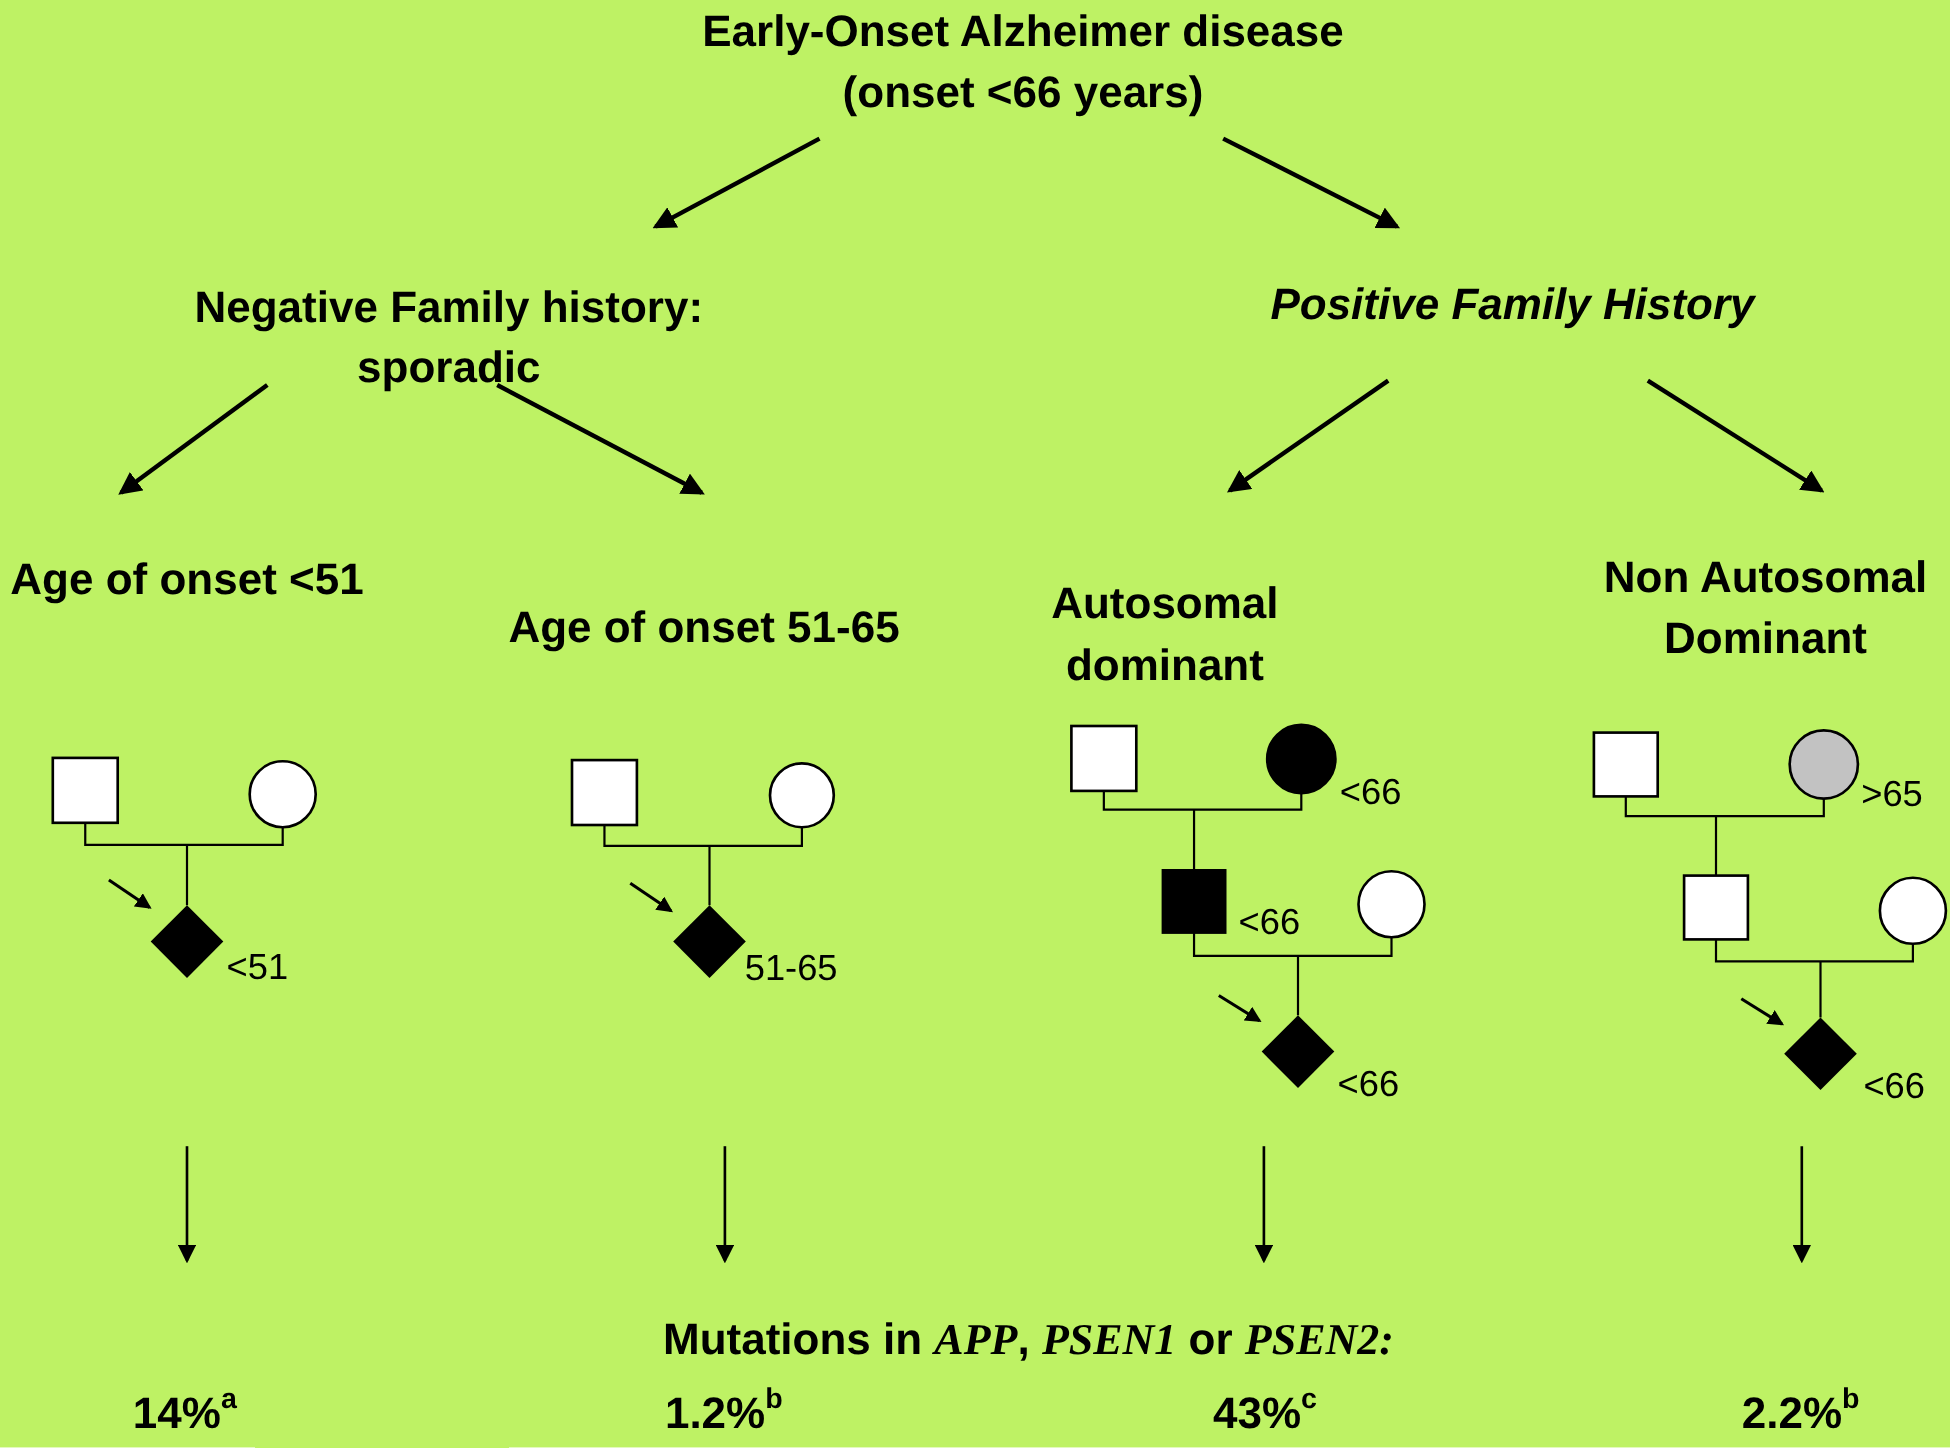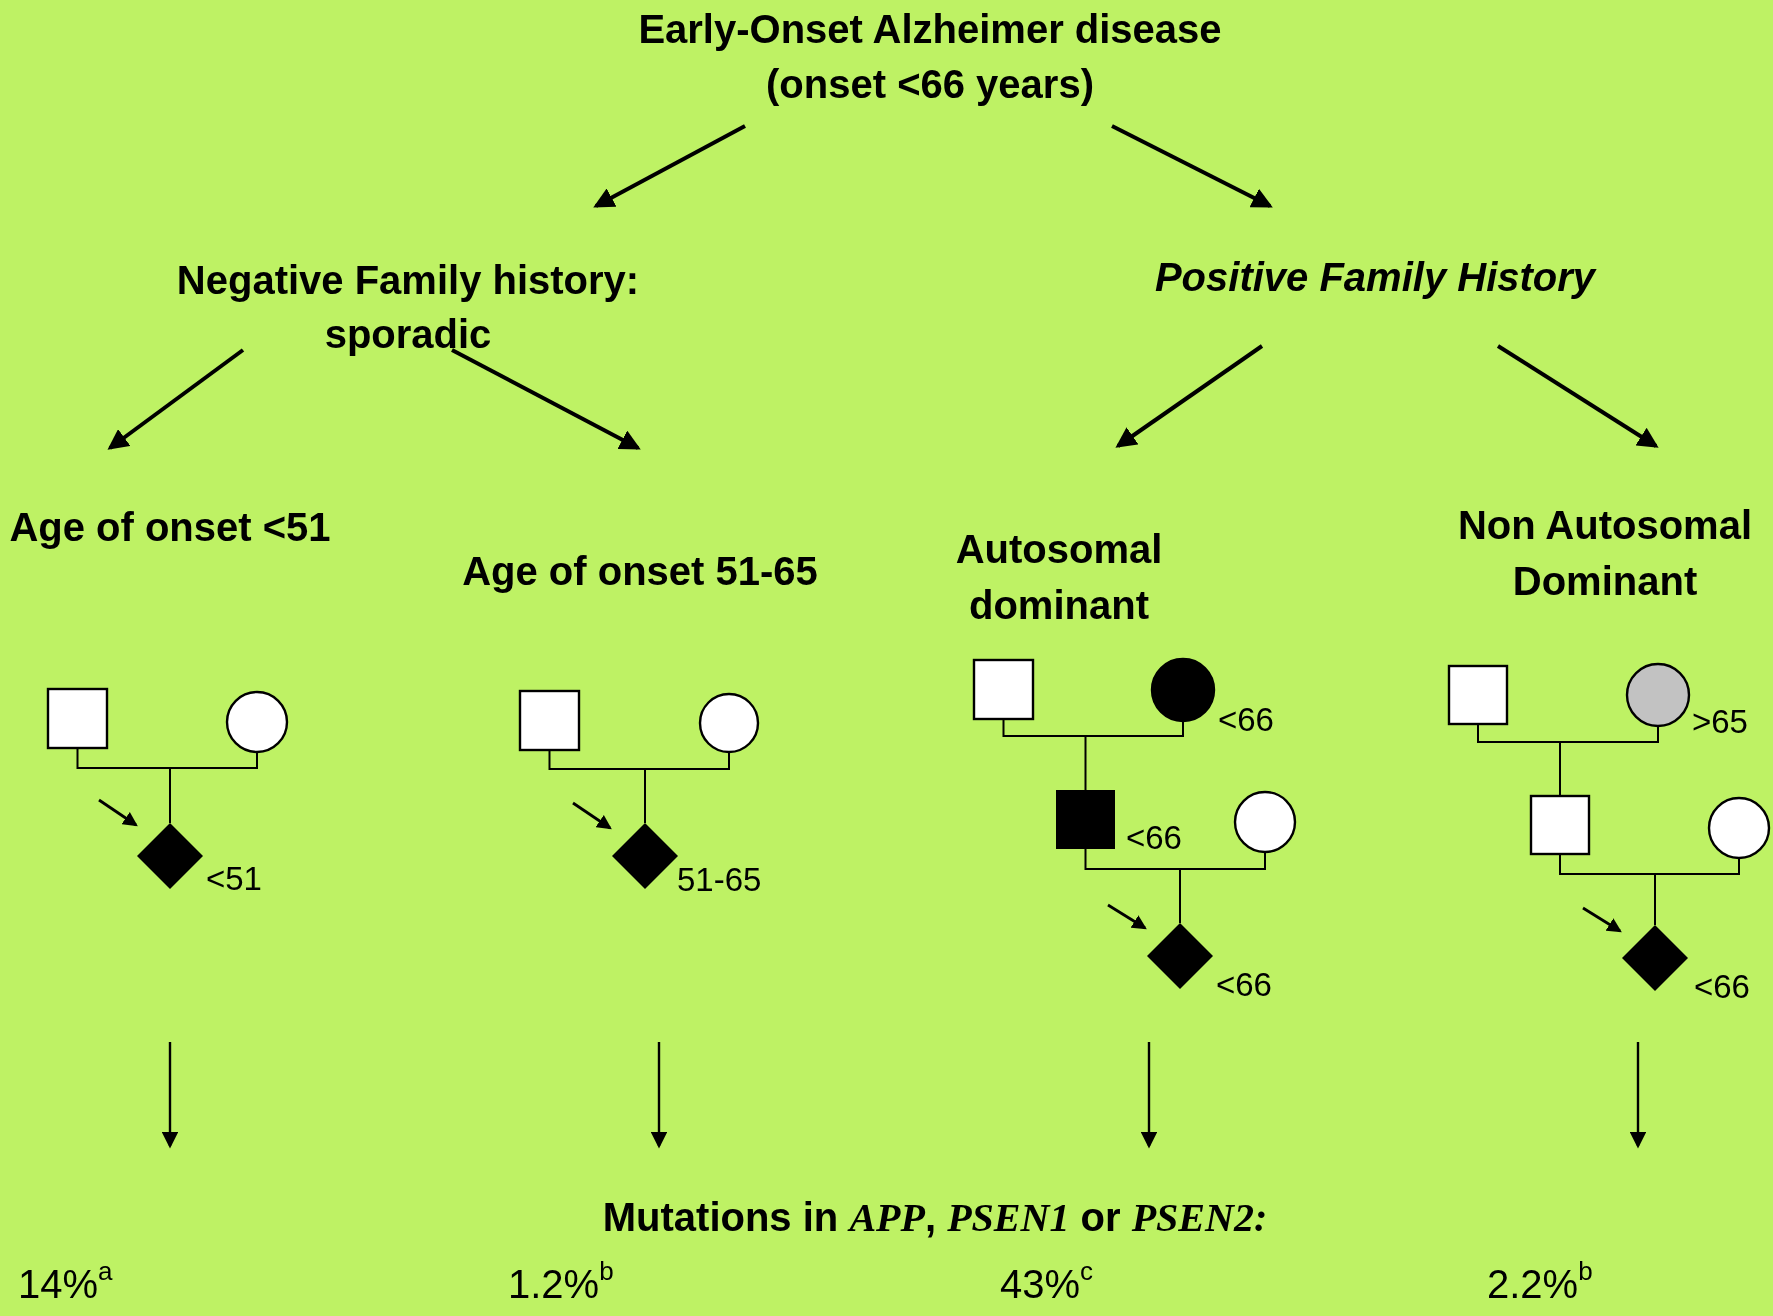--- a/index.html
+++ b/index.html
@@ -8,21 +8,21 @@
   .h{position:absolute;font-weight:bold;font-size:40px;line-height:55px;text-align:center;white-space:nowrap;}
   .h .ln{display:block;}
   svg{position:absolute;left:0;top:0;}
   .pline{stroke:#000;stroke-width:2;fill:none;}
   .shape{stroke:#000;stroke-width:2.4;}
   .ptr{stroke:#000;stroke-width:2.8;fill:none;}
   .nav{stroke:#000;stroke-width:4;fill:none;}
   .vert{stroke:#000;stroke-width:2.4;fill:none;}
   .ped-label{font:33px "Liberation Sans",sans-serif;fill:#000;}
   .mut i{font-style:italic;font-family:Liberation Serif, serif;}
-  .pct{position:absolute;font-weight:normal;font-size:40px;text-align:left;width:300px;white-space:nowrap;}
+  .pct{position:absolute;font-weight:bold;font-size:40px;text-align:center;width:300px;white-space:nowrap;}
   .pct sup{font-size:26px;vertical-align:18px;}
 </style>
 </head>
 <body>
 
 <div id="canvas">
 
   <div class="h" style="left:530px;top:2px;width:800px;">
     <span class="ln">Early-Onset Alzheimer disease</span>
     <span class="ln">(onset &lt;66 years)</span>

